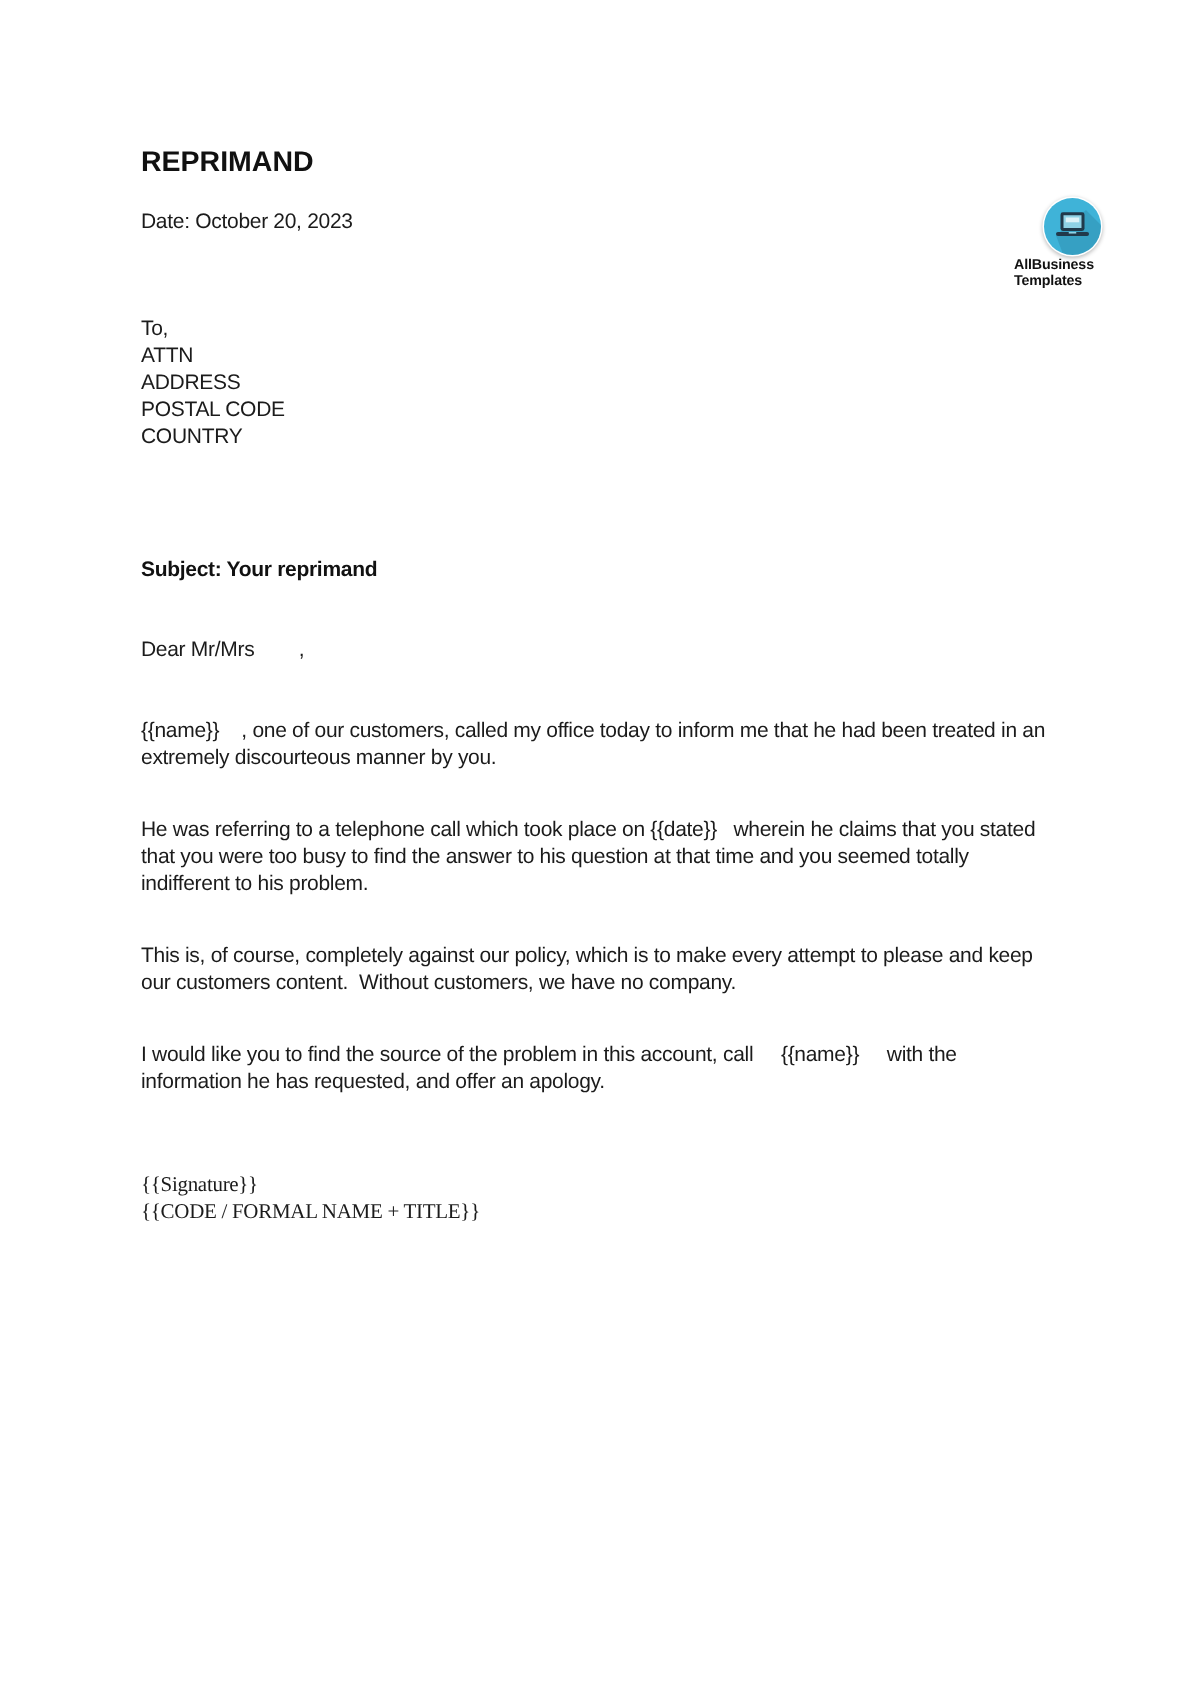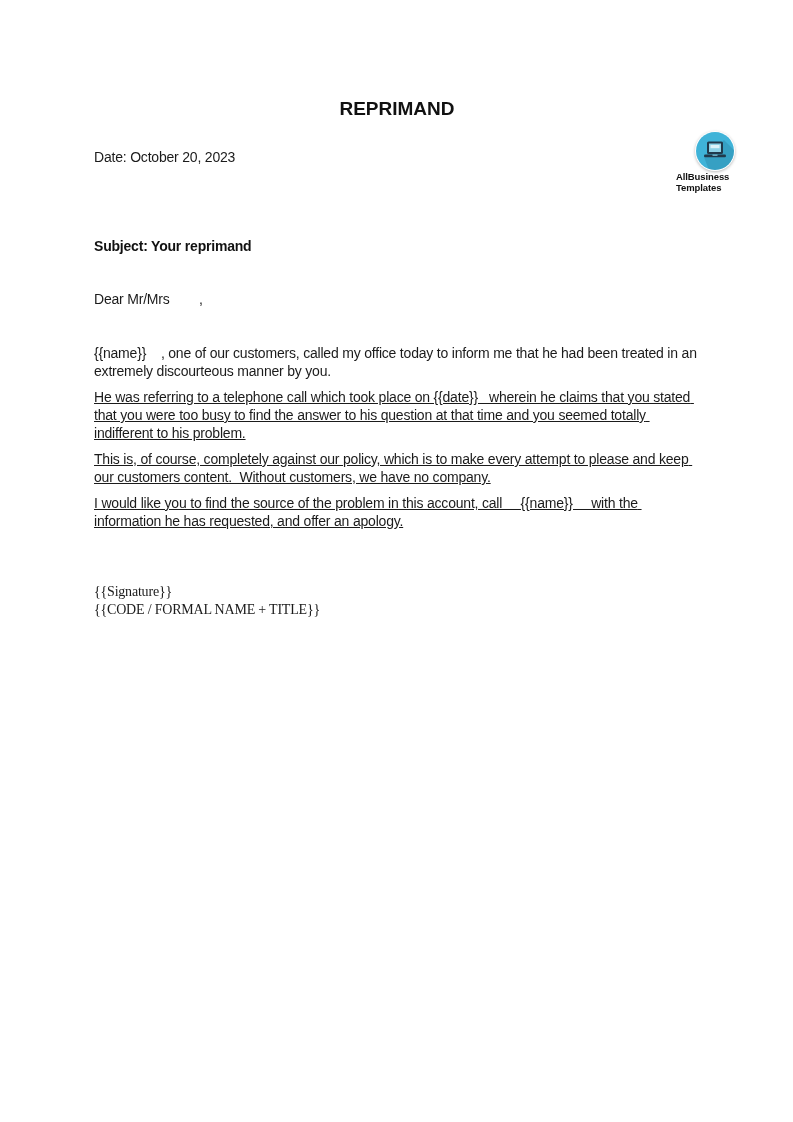--- a/index.html
+++ b/index.html
@@ -38,39 +38,39 @@
   .logo-text {
     font-size: 9.5px;
     font-weight: 600;
     line-height: 11px;
     color: #111111;
     letter-spacing: -0.1px;
   }
   
   .title {
     margin-top: 99px;
-    text-align: center;
+    text-align: left;
     font-size: 19px;
     line-height: 19px;
     font-weight: 700;
     color: #111111;
   }
   .body-text {
     font-size: 14px;
     line-height: 18px;
     letter-spacing: -0.2px;
     white-space: pre-wrap;
     max-width: 606px;
   }
-  .date-line   { margin-top: 30px; }
+  .date-line   { margin-top: 20px; }
   .address     { margin-top: 53px; }
   .subject     { margin-top: 71px; font-weight: 700; color: #111111; }
   .salutation  { margin-top: 35px; }
   .para-1      { margin-top: 36px; }
-  .para-n      { margin-top: 8px; text-decoration: underline; }
+  .para-n      { margin-top: 30px; }
   .closing     { margin-top: 18px; }
   .signature   { margin-top: 53px; font-family: Liberation Serif, serif; }
 </style>
 </head>
 <body>
 
 <div class="page">
 
   <div class="logo">
     <div class="logo-circle-wrap">
@@ -92,20 +92,27 @@
       </svg>
     </div>
     <div class="logo-text">AllBusiness</div>
     <div class="logo-text">Templates</div>
   </div>
 
   <h1 class="title">REPRIMAND</h1>
 
   <p class="body-text date-line">Date: October 20, 2023</p>
 
+  <div class="address">
+    <p class="body-text">To,</p>
+    <p class="body-text">ATTN</p>
+    <p class="body-text">ADDRESS</p>
+    <p class="body-text">POSTAL CODE</p>
+    <p class="body-text">COUNTRY</p>
+  </div>
 
   <p class="body-text subject">Subject: Your reprimand</p>
 
   <p class="body-text salutation">Dear Mr/Mrs        ,</p>
 
   <p class="body-text para-1">{{name}}    , one of our customers, called my office today to inform me that he had been treated in an extremely discourteous manner by you.</p>
   <p class="body-text para-n">He was referring to a telephone call which took place on {{date}}   wherein he claims that you stated that you were too busy to find the answer to his question at that time and you seemed totally indifferent to his problem.</p>
   <p class="body-text para-n">This is, of course, completely against our policy, which is to make every attempt to please and keep our customers content.  Without customers, we have no company.</p>
   <p class="body-text para-n">I would like you to find the source of the problem in this account, call     {{name}}     with the information he has requested, and offer an apology.</p>
 

